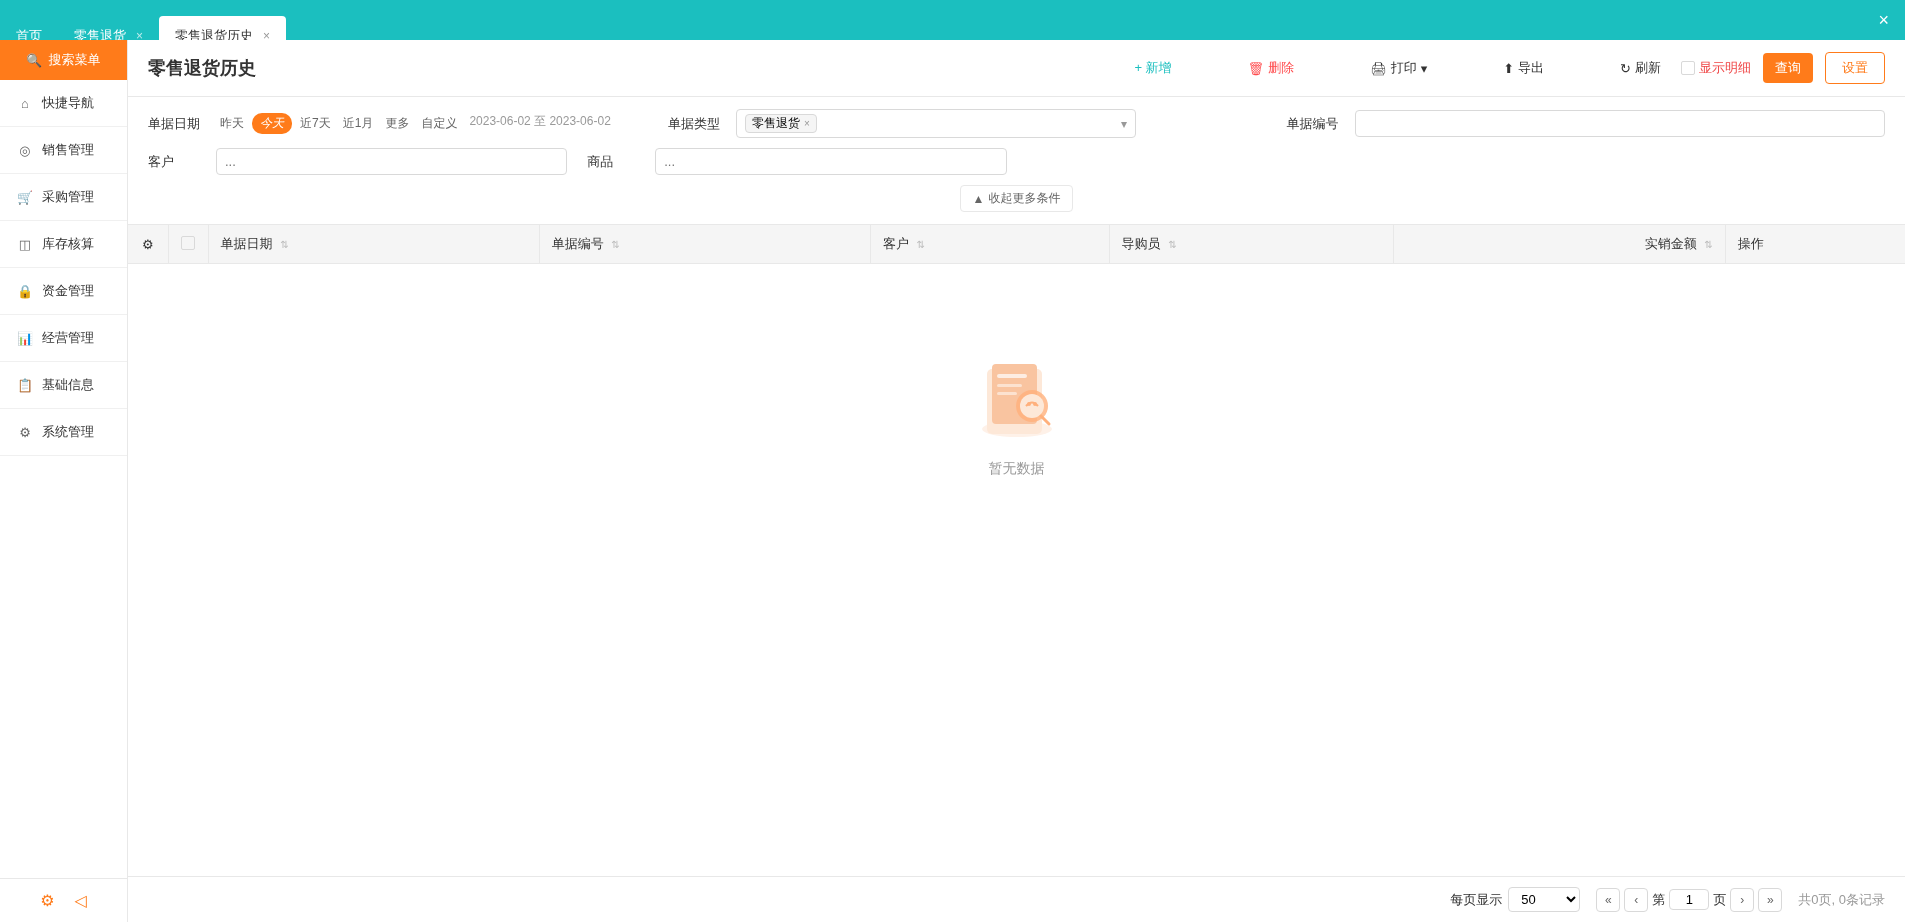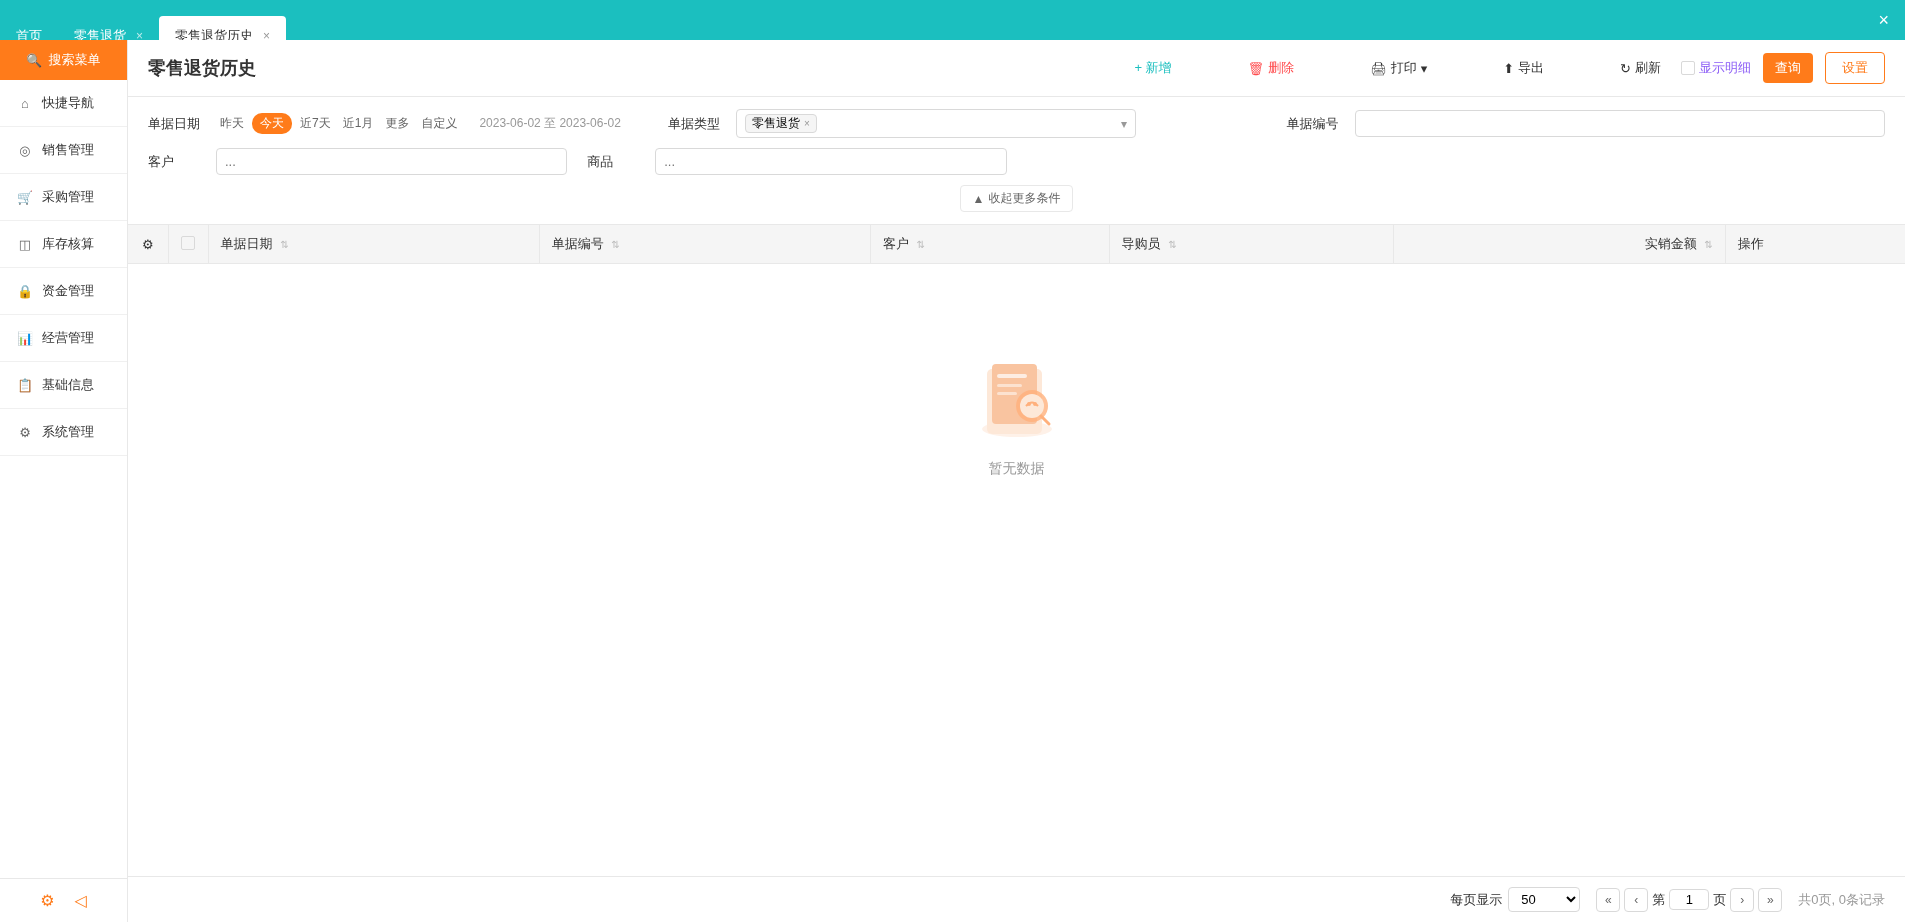--- a/index.html
+++ b/index.html
@@ -176,21 +176,21 @@
       padding: 6px 16px;
       border-radius: 4px;
       font-size: 13px;
       cursor: pointer;
     }
     .display-detail {
       display: flex;
       align-items: center;
       gap: 4px;
       font-size: 13px;
-      color: #8b5cf6;
+      color: #ef4444;
     }
 
     
     .filter-area {
       padding: 12px 20px;
       background: #fff;
       border-bottom: 1px solid #e8e8e8;
       flex-shrink: 0;
     }
     .filter-row {
@@ -215,39 +215,39 @@
       flex: 1;
       border: 1px solid #d9d9d9;
       border-radius: 4px;
       padding: 5px 8px;
       font-size: 13px;
       color: #333;
       outline: none;
     }
     .date-filter {
       display: flex;
-      align-items: center;
-      gap: 18px;
+      gap: 8px;
     }
     .date-shortcuts {
       display: flex;
       align-items: center;
       gap: 4px;
     }
     .date-shortcut {
       font-size: 12px;
       color: #666;
       cursor: pointer;
       padding: 2px 4px;
     }
     .date-shortcut.active {
       background: #ff7b1a;
       color: #fff;
       border-radius: 10px;
       padding: 2px 8px;
+      font-style: italic;
     }
     .date-range {
       font-size: 12px;
       color: #999;
     }
     .tag-select {
       display: flex;
       align-items: center;
       border: 1px solid #d9d9d9;
       border-radius: 4px;

